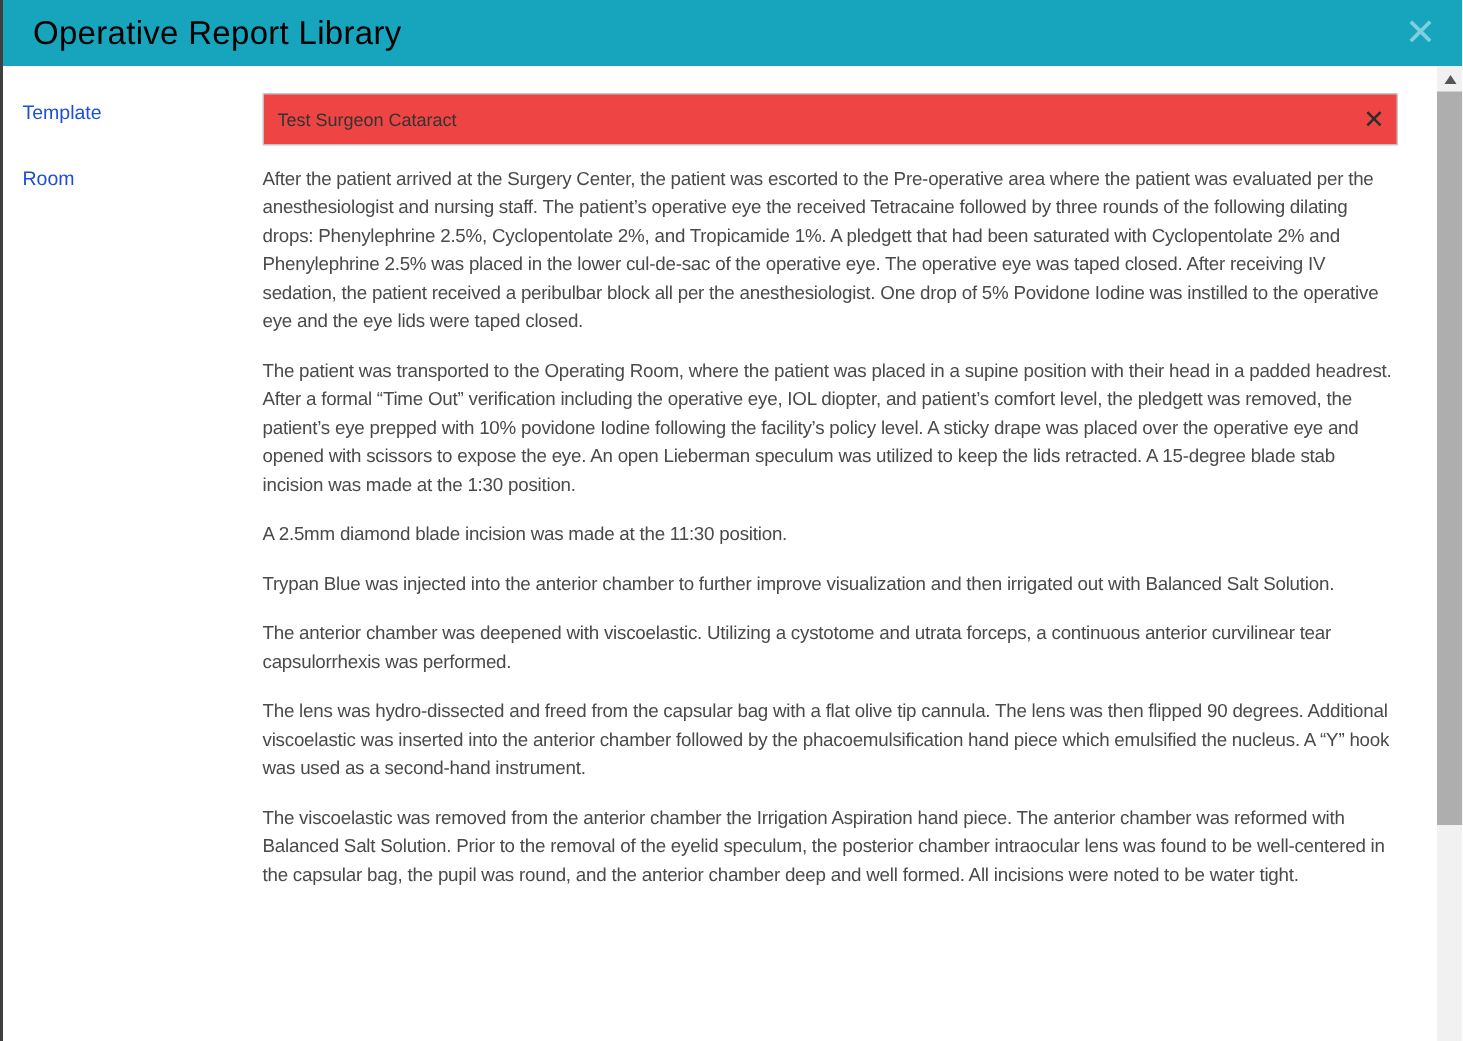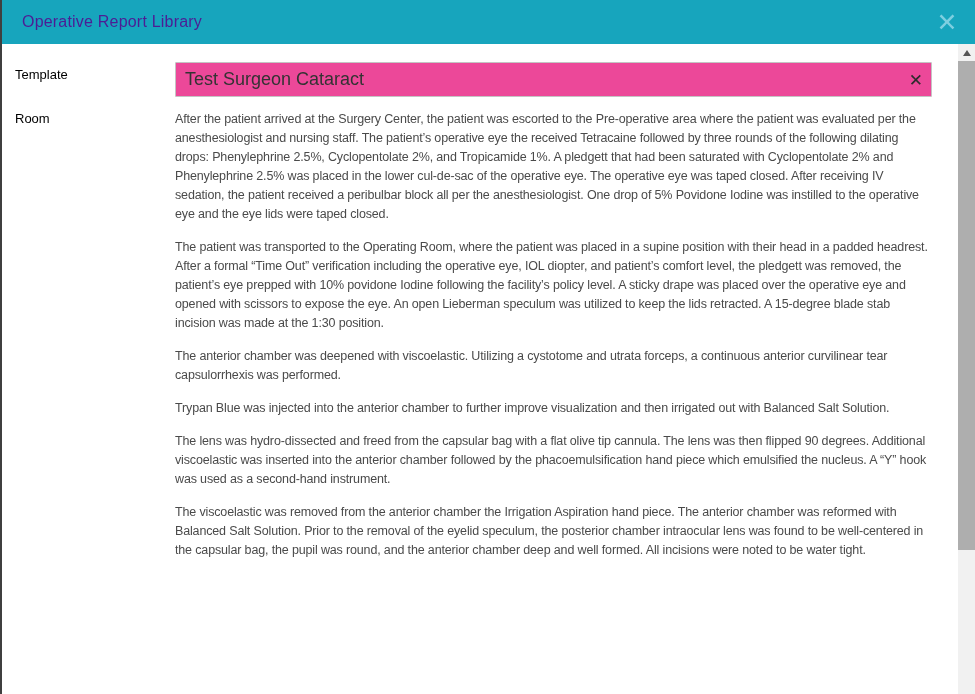--- a/index.html
+++ b/index.html
@@ -20,22 +20,22 @@
   .titlebar {
     position: absolute;
     top: 0; left: 0; right: 0;
     height: 44px;
     background: #17a5bd;
     display: flex;
     align-items: center;
     padding-left: 20px;
   }
   .titlebar h1 {
-    color: #4c1d95;
-    font-size: 16px;
+    color: #000000;
+    font-size: 22px;
     font-weight: 400;
     letter-spacing: 0.2px;
   }
   .close-btn {
     position: absolute;
     right: 10px;
     top: 0;
     width: 36px;
     height: 44px;
     display: flex;
@@ -57,35 +57,35 @@
   }
   .form-row {
     display: grid;
     grid-template-columns: 160px 1fr;
     align-items: start;
     padding-right: 13px;
   }
   .form-row + .form-row { margin-top: 9px; }
   .field-label {
     font-size: 13px;
-    color: #000000;
+    color: #1d4ed8;
     padding-top: 5px;
   }
   .input-wrap { position: relative; }
   .text-input {
     width: 100%;
     height: 35px;
     border: 1px solid #c4c4c4;
     border-radius: 1px;
     font-family: "Liberation Sans", "DejaVu Sans", sans-serif;
-    font-size: 18px;
+    font-size: 12px;
     color: #333333;
     padding: 0 36px 0 9px;
     outline: none;
-    background: #ec4899;
+    background: #ef4444;
   }
   .clear-btn {
     position: absolute;
     right: 9px;
     top: 50%;
     transform: translateY(-50%);
     font-size: 17px;
     color: #2c2c2c;
     cursor: pointer;
     line-height: 1;
@@ -148,22 +148,23 @@
         <input class="text-input" type="text" value="Test Surgeon Cataract" style="">
         <span class="clear-btn">✕</span>
       </div>
     </div>
 
     <div class="form-row">
       <div class="field-label">Room</div>
       <div class="paragraphs">
           <p>After the patient arrived at the Surgery Center, the patient was escorted to the Pre-operative area where the patient was evaluated per the anesthesiologist and nursing staff. The patient’s operative eye the received Tetracaine followed by three rounds of the following dilating drops: Phenylephrine 2.5%, Cyclopentolate 2%, and Tropicamide 1%. A pledgett that had been saturated with Cyclopentolate 2% and Phenylephrine 2.5% was placed in the lower cul-de-sac of the operative eye. The operative eye was taped closed. After receiving IV sedation, the patient received a peribulbar block all per the anesthesiologist. One drop of 5% Povidone Iodine was instilled to the operative eye and the eye lids were taped closed.</p>
           <p>The patient was transported to the Operating Room, where the patient was placed in a supine position with their head in a padded headrest. After a formal “Time Out” verification including the operative eye, IOL diopter, and patient’s comfort level, the pledgett was removed, the patient’s eye prepped with 10% povidone Iodine following the facility’s policy level. A sticky drape was placed over the operative eye and opened with scissors to expose the eye. An open Lieberman speculum was utilized to keep the lids retracted. A 15-degree blade stab incision was made at the 1:30 position.</p>
+          <p>A 2.5mm diamond blade incision was made at the 11:30 position.</p>
+          <p>Trypan Blue was injected into the anterior chamber to further improve visualization and then irrigated out with Balanced Salt Solution.</p>
           <p>The anterior chamber was deepened with viscoelastic. Utilizing a cystotome and utrata forceps, a continuous anterior curvilinear tear capsulorrhexis was performed.</p>
-          <p>Trypan Blue was injected into the anterior chamber to further improve visualization and then irrigated out with Balanced Salt Solution.</p>
           <p>The lens was hydro-dissected and freed from the capsular bag with a flat olive tip cannula. The lens was then flipped 90 degrees. Additional viscoelastic was inserted into the anterior chamber followed by the phacoemulsification hand piece which emulsified the nucleus. A “Y” hook was used as a second-hand instrument.</p>
           <p>The viscoelastic was removed from the anterior chamber the Irrigation Aspiration hand piece. The anterior chamber was reformed with Balanced Salt Solution. Prior to the removal of the eyelid speculum, the posterior chamber intraocular lens was found to be well-centered in the capsular bag, the pupil was round, and the anterior chamber deep and well formed. All incisions were noted to be water tight.</p>
         </div>
     </div>
 
   </div>
 
   <div class="scrollbar">
     <div class="scroll-up">
       <div class="tri"></div>

